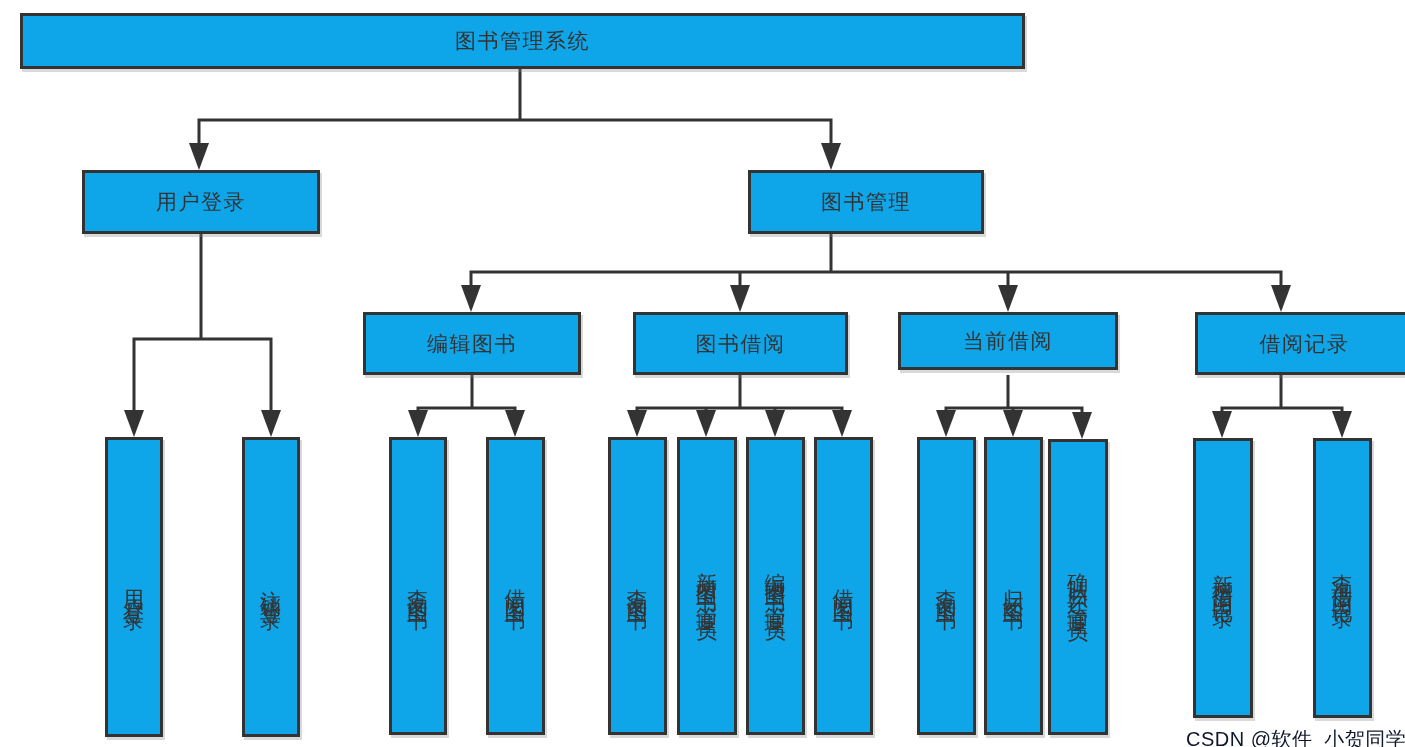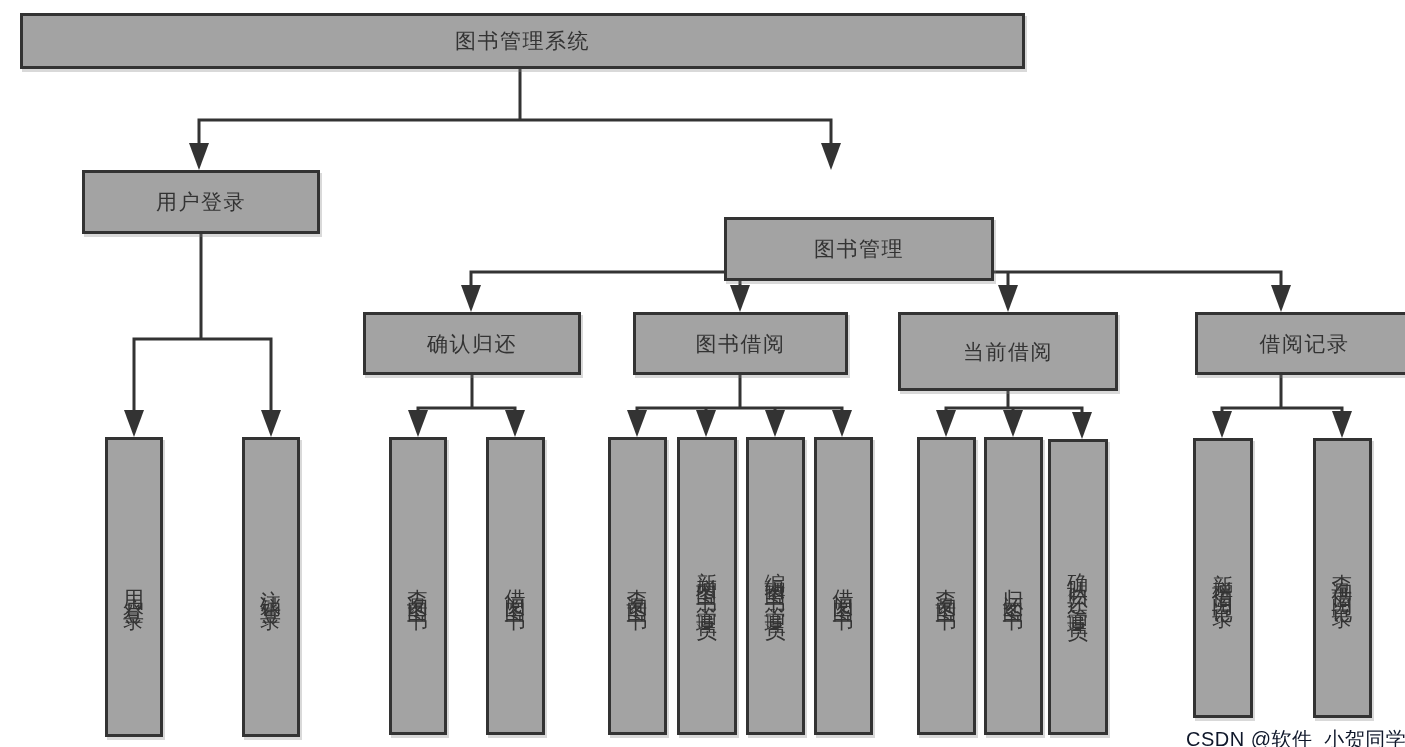--- a/index.html
+++ b/index.html
@@ -4,21 +4,21 @@
 <style>
   html, body { margin:0; padding:0; background:#ffffff; }
   #stage {
     position:relative; width:1405px; height:747px; background:#ffffff;
     font-family:"Liberation Sans", "DejaVu Sans", sans-serif;
     overflow:hidden;
   }
   #connectors { position:absolute; left:0; top:0; width:1405px; height:747px; }
   .node {
     position:absolute; box-sizing:border-box;
-    border:3px solid #333333; background:#a3a3a3; color:#333333;
+    border:3px solid #333333; background:#0ea5e9; color:#333333;
     display:flex; align-items:center; justify-content:center;
     box-shadow:2px 3px 0 rgba(130,130,130,0.30);
   }
   .node-h .lbl { font-size:21px; letter-spacing:1.5px; white-space:nowrap; }
   .node-v .lbl {
     writing-mode:vertical-rl; text-orientation:mixed;
     font-size:21px; letter-spacing:7px; line-height:1.1; white-space:nowrap;
   }
   .watermark {
     position:absolute; left:1186px; top:714px; z-index:5;
@@ -70,31 +70,31 @@
     </g>
   </svg>
 
   <div class="node node-h" style="left:20px; top:13px; width:1005px; height:56px;">
     <span class="lbl">图书管理系统</span>
   </div>
 
   <div class="node node-h" style="left:82px; top:170px; width:238px; height:64px;">
     <span class="lbl">用户登录</span>
   </div>
-  <div class="node node-h" style="left:724px; top:170px; width:270px; height:64px;margin-top:47px;">
+  <div class="node node-h" style="left:748px; top:170px; width:236px; height:64px;">
     <span class="lbl">图书管理</span>
   </div>
 
   <div class="node node-h" style="left:363px; top:312px; width:218px; height:63px;">
-    <span class="lbl">确认归还</span>
+    <span class="lbl">编辑图书</span>
   </div>
   <div class="node node-h" style="left:633px; top:312px; width:215px; height:63px;align-items:center;">
     <span class="lbl">图书借阅</span>
   </div>
-  <div class="node node-h" style="left:898px; top:312px; width:220px; height:79px;">
+  <div class="node node-h" style="left:898px; top:312px; width:220px; height:58px;">
     <span class="lbl">当前借阅</span>
   </div>
   <div class="node node-h" style="left:1171px; top:312px; width:219px; height:63px;margin-left:24px;">
     <span class="lbl">借阅记录</span>
   </div>
 
   <div class="node node-v" style="left:105px; top:437px; width:58px; height:300px;">
     <span class="lbl">用户登录</span>
   </div>
   <div class="node node-v" style="left:242px; top:437px; width:58px; height:300px;">

